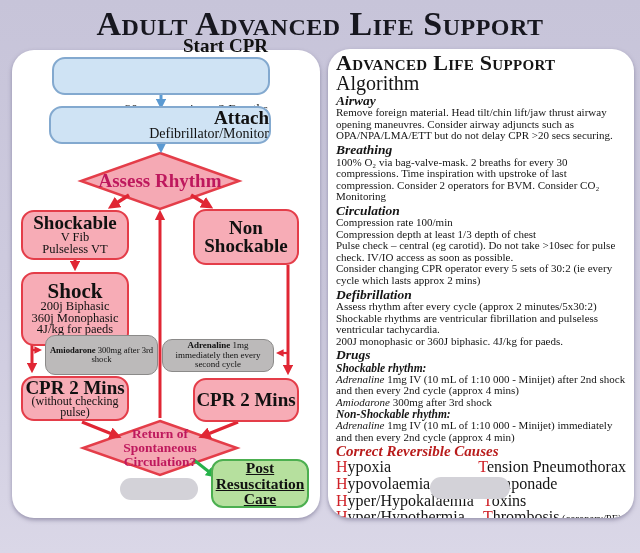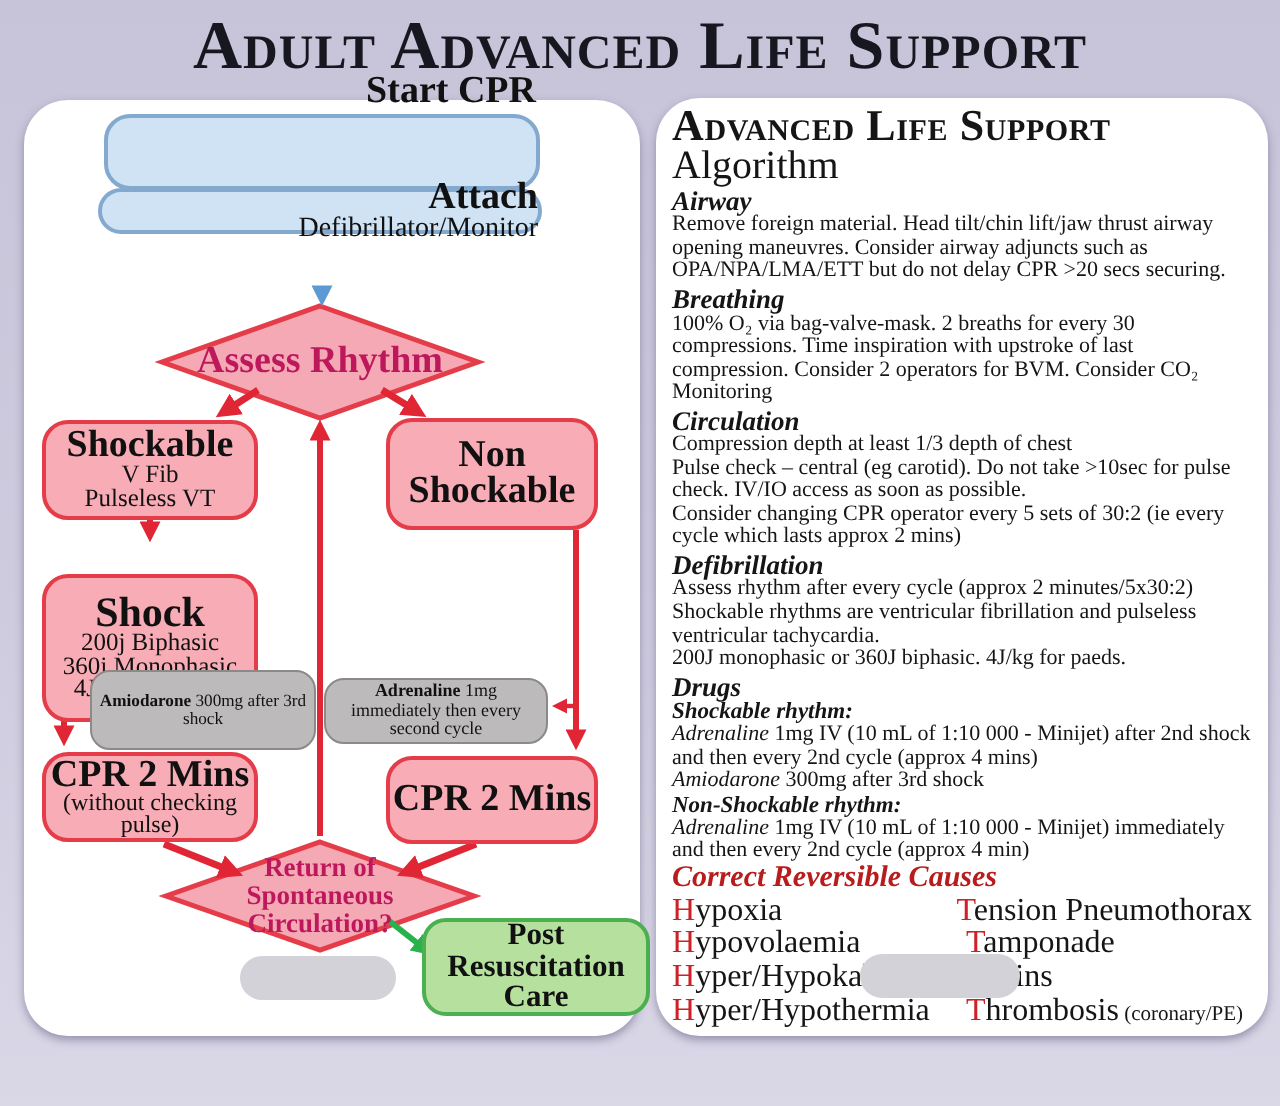--- a/index.html
+++ b/index.html
@@ -72,38 +72,38 @@
     <line x1="226" y1="372" x2="191" y2="386" stroke="#e02634" stroke-width="3.5" marker-end="url(#mR)"></line>
     <line x1="148" y1="368" x2="148" y2="164" stroke="#e02634" stroke-width="3" marker-end="url(#mR)"></line>
     <line x1="182" y1="410" x2="201" y2="425" stroke="#27b24b" stroke-width="3" marker-end="url(#mG)"></line>
   </svg>
 
   <div class="node blue" style="left:40px;top:7px;width:218px;height:38px;">
     <div class="nt" style="font-size:19px;">Start CPR</div>
     <div class="ns" style="font-size:13px;margin-top:48px;">30 compressions: 2 Breaths</div>
   </div>
 
-  <div class="node blue" style="left:37px;top:44px;width:222px;height:23px;">
+  <div class="node blue" style="left:37px;top:56px;width:222px;height:38px;">
     <div class="nt" style="font-size:19px;">Attach</div>
     <div class="ns" style="font-size:14px;">Defibrillator/Monitor</div>
   </div>
 
   <div class="dlabel" style="left:69px;top:103px;width:158px;height:56px;font-size:19px;">Assess Rhythm</div>
 
   <div class="node pink" style="left:9px;top:160px;width:108px;height:50px;">
     <div class="nt" style="font-size:19px;">Shockable</div>
     <div class="ns" style="font-size:12.5px;">V Fib</div>
     <div class="ns" style="font-size:12.5px;text-align:right;">Pulseless VT</div>
   </div>
 
   <div class="node pink" style="left:181px;top:159px;width:106px;height:56px;">
     <div class="nt" style="font-size:19px;line-height:.95;">Non Shockable</div>
   </div>
 
-  <div class="node pink" style="left:9px;top:237px;width:108px;height:74px;">
+  <div class="node pink" style="left:9px;top:222px;width:108px;height:74px;">
     <div class="nt" style="font-size:21px;line-height:.9;">Shock</div>
     <div class="ns" style="font-size:12.5px;">200j Biphasic</div>
     <div class="ns" style="font-size:12.5px;">360j Monophasic</div>
     <div class="ns" style="font-size:12.5px;">4J/kg for paeds</div>
   </div>
 
   <div class="node grayb" style="left:33px;top:285px;width:113px;height:40px;padding:1px 3px;">
     <div class="gtxt"><b>Amiodarone</b><span> 300mg after 3rd shock</span></div>
   </div>
 
@@ -119,39 +119,40 @@
   <div class="node pink" style="left:181px;top:328px;width:106px;height:44px;">
     <div class="nt" style="font-size:19px;">CPR 2 Mins</div>
   </div>
 
   <div class="dlabel" style="left:71px;top:371px;width:154px;height:54px;font-size:13.5px;line-height:1.05;">
     <div>Return of</div>
     <div>Spontaneous</div>
     <div>Circulation?</div>
   </div>
 
-  <div class="node greenb" style="left:199px;top:409px;width:114px;height:49px;">
+  <div class="node greenb" style="left:199px;top:409px;width:98px;height:49px;text-decoration:underline;">
     <div class="nt" style="font-size:15.5px;line-height:1;">Post Resuscitation Care</div>
   </div>
 
   <div class="pill" style="left:108px;top:428px;width:78px;height:22px;"></div>
 </div>
 
 <div class="card right">
   <div class="ic">
     <div class="h1sc">Advanced Life Support</div>
     <div class="h1b">Algorithm</div>
 
     <div class="shead">Airway</div>
     <p class="bodyp">Remove foreign material. Head tilt/chin lift/jaw thrust airway opening maneuvres. Consider airway adjuncts such as OPA/NPA/LMA/ETT but do not delay CPR &gt;20 secs securing.</p>
 
     <div class="shead">Breathing</div>
     <p class="bodyp">100% O₂ via bag-valve-mask. 2 breaths for every 30 compressions. Time inspiration with upstroke of last compression. Consider 2 operators for BVM. Consider CO₂ Monitoring</p>
 
     <div class="shead">Circulation</div>
+    <p class="bodyp">Compression rate 100/min</p>
     <p class="bodyp">Compression depth at least 1/3 depth of chest</p>
     <p class="bodyp">Pulse check – central (eg carotid). Do not take &gt;10sec for pulse check. IV/IO access as soon as possible.</p>
     <p class="bodyp">Consider changing CPR operator every 5 sets of 30:2 (ie every cycle which lasts approx 2 mins)</p>
 
     <div class="shead">Defibrillation</div>
     <p class="bodyp">Assess rhythm after every cycle (approx 2 minutes/5x30:2)</p>
     <p class="bodyp">Shockable rhythms are ventricular fibrillation and pulseless ventricular tachycardia.</p>
     <p class="bodyp">200J monophasic or 360J biphasic. 4J/kg for paeds.</p>
 
     <div class="shead">Drugs</div>

